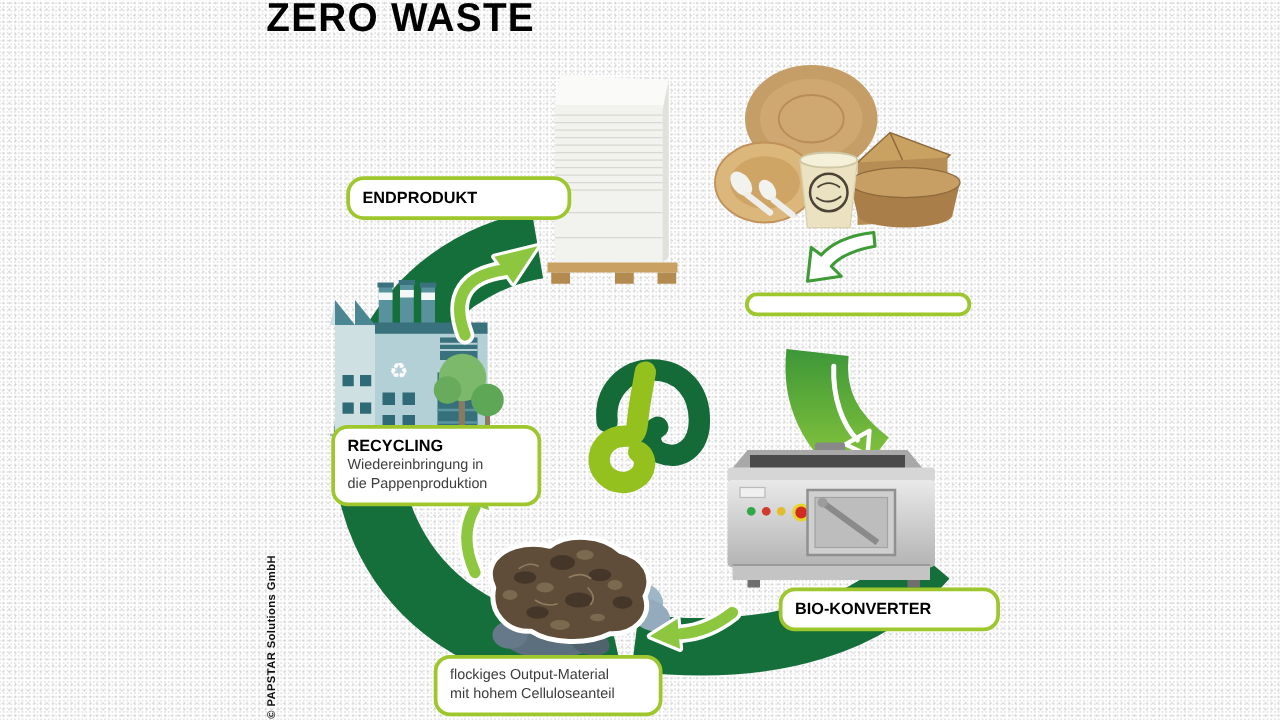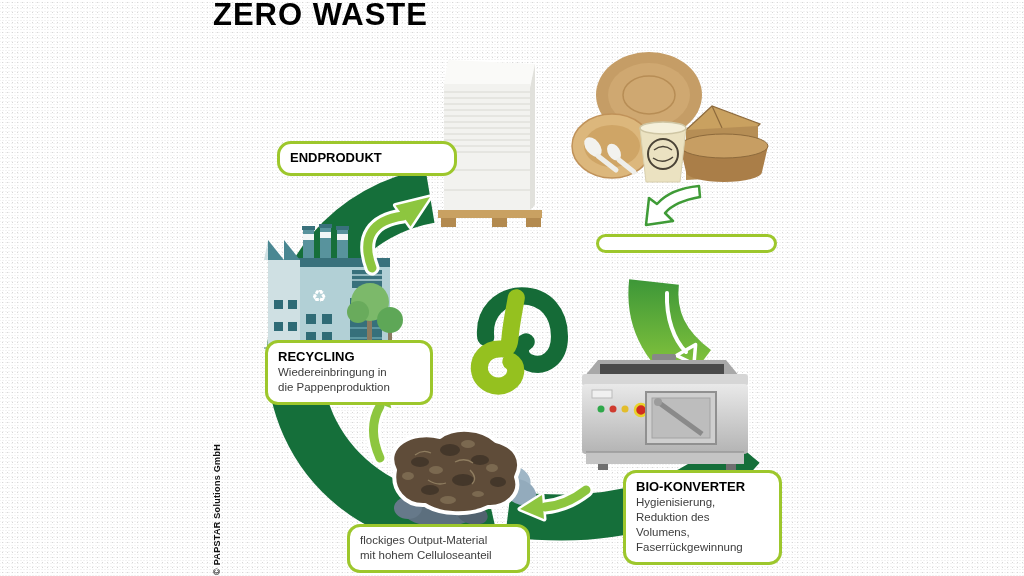--- a/index.html
+++ b/index.html
@@ -250,24 +250,22 @@
 
   <div class="copyright">© PAPSTAR Solutions GmbH</div>
 
   <div class="stage-box" style="left:277px;top:141px;width:180px;border-radius:14px;">
     <div class="stage-title">ENDPRODUKT</div>
   </div>
 
   <div class="stage-box" style="left:596px;top:234px;width:181px;">
   </div>
 
-  <div class="stage-box" style="left:623px;top:470px;width:159px;">
+  <div class="stage-box" style="left:623px;top:470px;width:177px;">
     <div class="stage-title">BIO-KONVERTER</div>
-    <div class="stage-body">Hygienisierung, Reduktion des
-Volumens, Faserrückgewinnung</div>
   </div>
 
   <div class="stage-box" style="left:347px;top:524px;width:183px;">
     <div class="stage-body">flockiges Output-Material
 mit hohem Celluloseanteil</div>
   </div>
 
   <div class="stage-box" style="left:217px;top:340px;width:168px;margin-left:48px;">
     <div class="stage-title">RECYCLING</div>
     <div class="stage-body">Wiedereinbringung in

